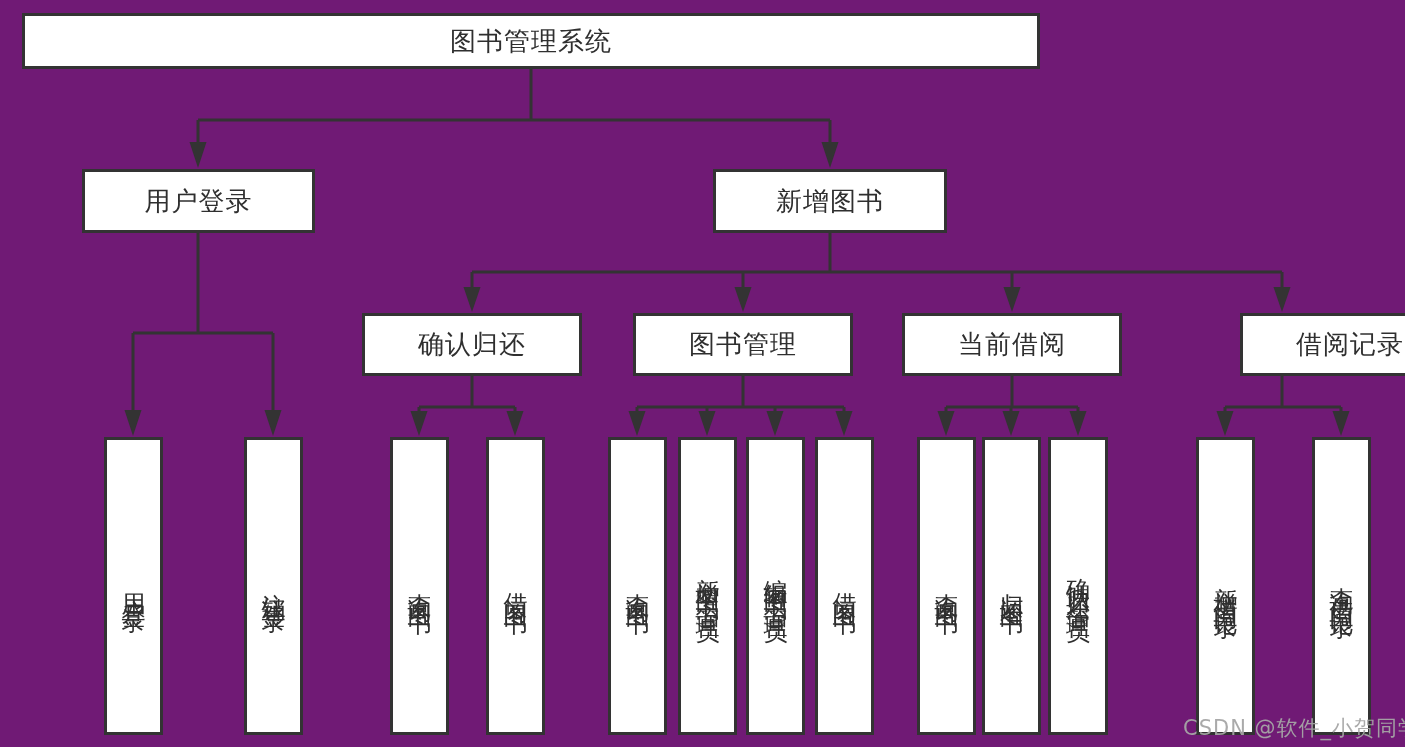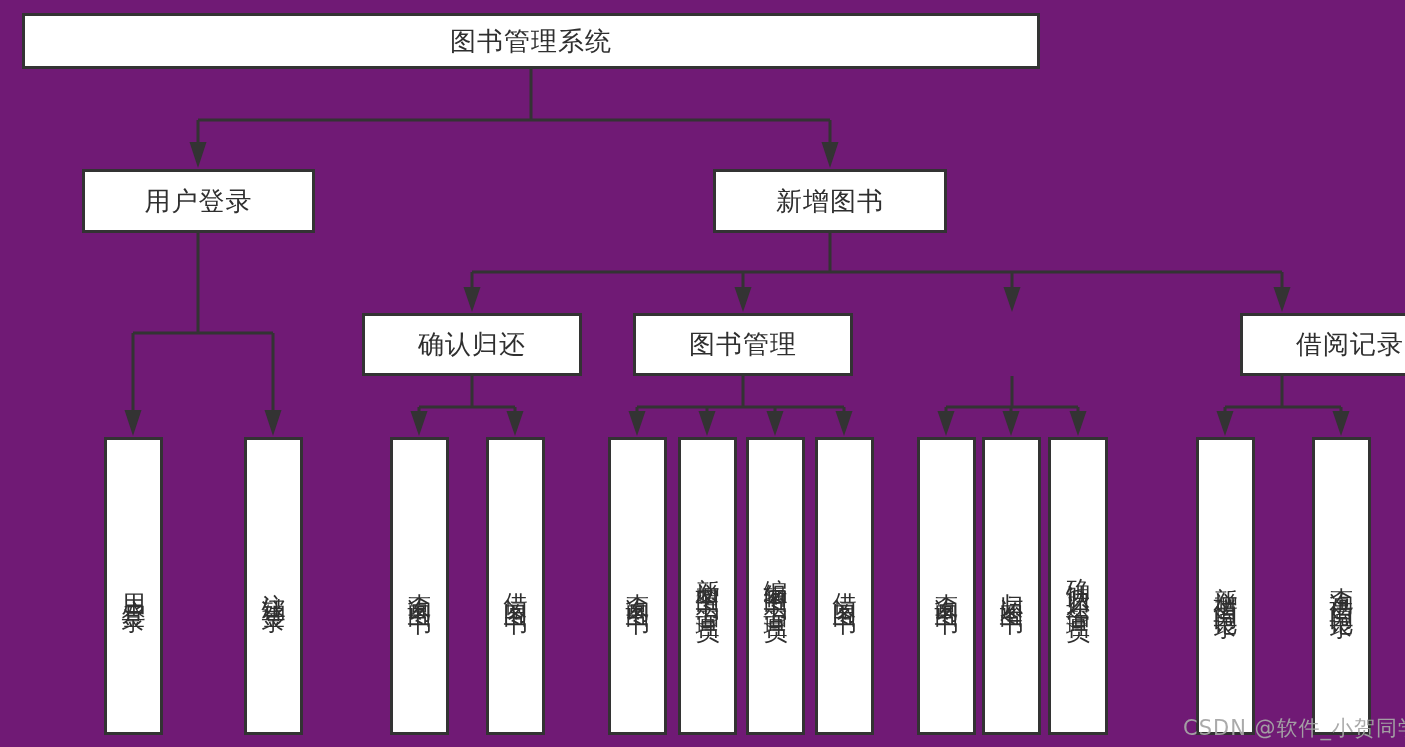--- a/index.html
+++ b/index.html
@@ -113,20 +113,23 @@
   <div class="box" style="left:713px; top:169px; width:234px; height:64px;">
     <span>新增图书</span>
   </div>
 
   <div class="box" style="left:362px; top:313px; width:220px; height:63px;">
     <span>确认归还</span>
   </div>
   <div class="box" style="left:633px; top:313px; width:220px; height:63px;">
     <span>图书管理</span>
   </div>
+  <div class="box" style="left:902px; top:313px; width:220px; height:63px;">
+    <span>当前借阅</span>
+  </div>
   <div class="box" style="left:1240px; top:313px; width:220px; height:63px;">
     <span>借阅记录</span>
   </div>
 
   <div class="vbox" style="left:104px;">
     <span class="vlabel">用户登录</span>
   </div>
   <div class="vbox" style="left:244px;">
     <span class="vlabel">注销登录</span>
   </div>

